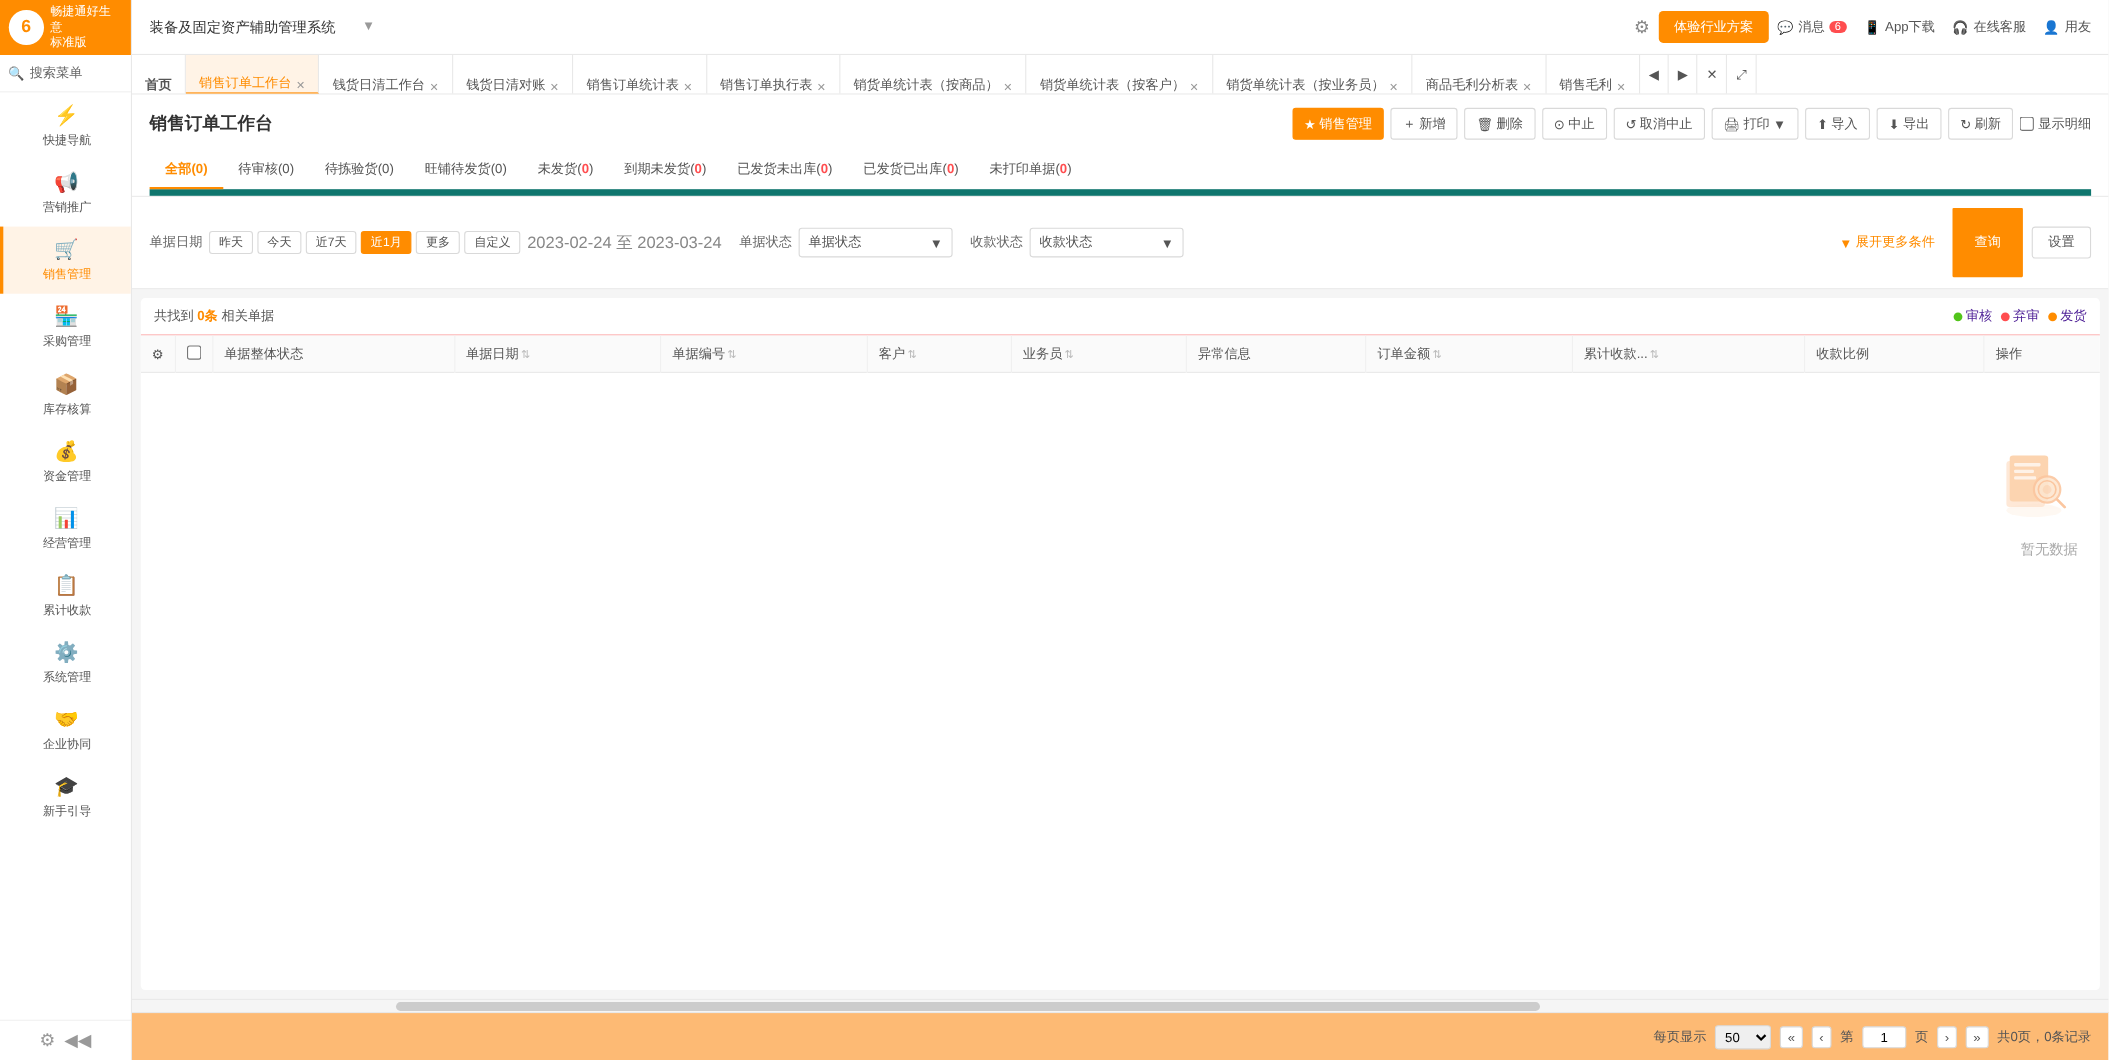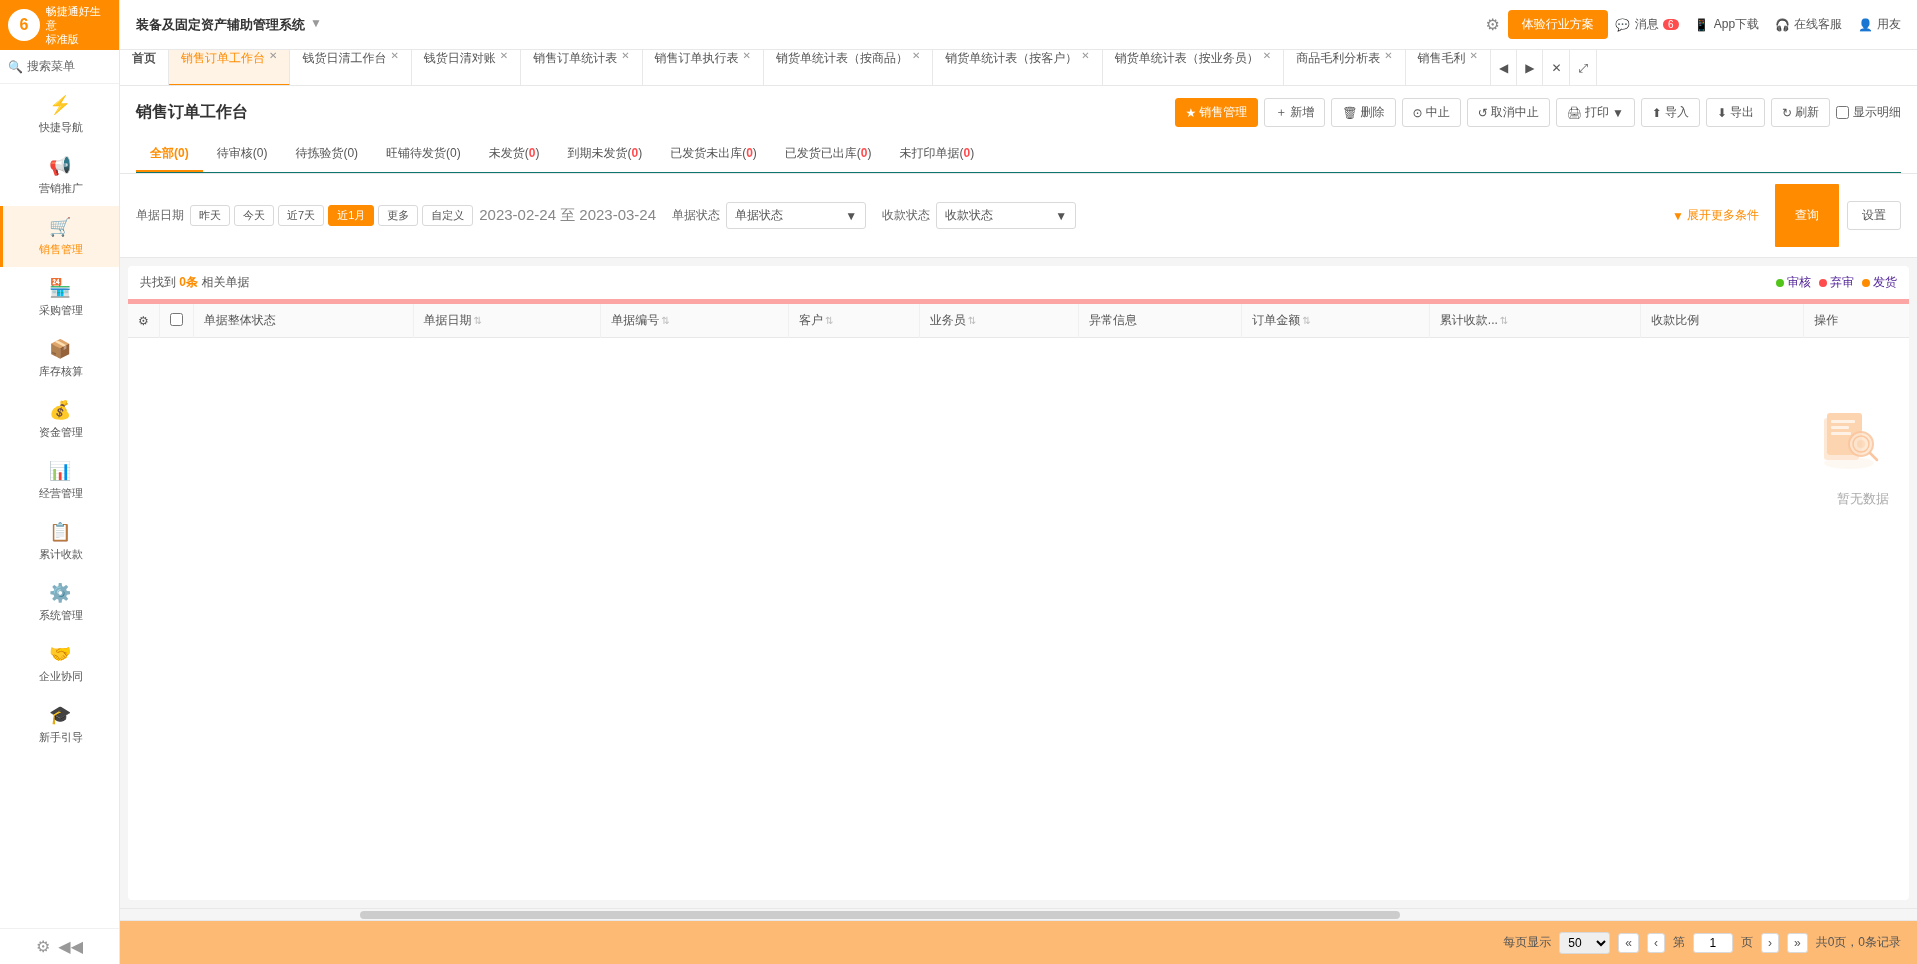--- a/index.html
+++ b/index.html
@@ -16,68 +16,68 @@
     .sidebar-item.active { background: #fff3e6; color: #ff8c00; border-left-color: #ff8c00; }
     .sidebar-item-icon { font-size: 18px; }
     .sidebar-bottom { padding: 8px; display: flex; gap: 8px; border-top: 1px solid #f0f0f0; justify-content: center; align-items: center; }
     .sidebar-bottom-btn { cursor: pointer; color: #999; font-size: 16px; }
 
     
     .main { flex: 1; display: flex; flex-direction: column; overflow: hidden; }
 
     
     .topbar { height: 50px; background: #fff; border-bottom: 1px solid #e8e8e8; display: flex; align-items: center; padding: 0 16px; gap: 8px; }
-    .topbar-title { font-size: 13px; color: #333; flex: 1; display: flex; gap: 5px; font-weight: bold; }
+    .topbar-title { font-size: 13px; color: #333; flex: 1; display: flex; gap: 24px; }
     .topbar-dropdown { color: #999; font-size: 12px; cursor: pointer; }
     .topbar-gear { color: #888; cursor: pointer; font-size: 16px; }
     .topbar-btn { background: #ff8c00; color: #fff; border: none; padding: 6px 14px; border-radius: 4px; cursor: pointer; font-size: 12px; }
     .topbar-right { display: flex; align-items: center; gap: 16px; color: #555; font-size: 12px; }
     .topbar-right-item { display: flex; align-items: center; gap: 4px; cursor: pointer; }
     .badge { background: #ff4d4f; color: #fff; border-radius: 10px; padding: 0 5px; font-size: 10px; min-width: 16px; text-align: center; }
 
     
     .tabbar { height: 36px; background: #fff; border-bottom: 1px solid #e8e8e8; display: flex; align-items: center; overflow: hidden; }
-    .tab { display: flex; align-items: flex-start; padding: 0 12px; height: 36px; cursor: pointer; font-size: 12px; color: #555; border-right: 1px solid #e8e8e8; white-space: nowrap; flex-shrink: 0; gap: 4px; }
+    .tab { display: flex; align-items: flex-end; padding: 0 12px; height: 36px; cursor: pointer; font-size: 12px; color: #555; border-right: 1px solid #e8e8e8; white-space: nowrap; flex-shrink: 0; gap: 4px; }
     .tab.active { background: #fff3e6; color: #ff8c00; border-bottom: 2px solid #ff8c00; }
     .tab-home { font-weight: bold; }
     .tab-close { color: #999; font-size: 10px; cursor: pointer; }
     .tab-nav-btn { padding: 0 8px; height: 36px; display: flex; align-items: center; cursor: pointer; color: #555; border-right: 1px solid #e8e8e8; }
 
     
     .content { flex: 1; overflow: hidden; display: flex; flex-direction: column; background: #f5f5f5; }
     .content-header { background: #fff; padding: 12px 16px 0 16px; border-bottom: 1px solid #e8e8e8; }
     .content-title-row { display: flex; align-items: center; justify-content: space-between; margin-bottom: 10px; }
     .content-title { font-size: 16px; font-weight: bold; color: #333; }
     .content-toolbar { display: flex; align-items: center; gap: 6px; }
     .toolbar-btn { display: flex; align-items: center; gap: 3px; padding: 5px 10px; border: 1px solid #d9d9d9; background: #fff; color: #555; cursor: pointer; border-radius: 3px; font-size: 12px; }
     .toolbar-btn.primary { background: #ff8c00; color: #fff; border-color: #ff8c00; }
     .toolbar-checkbox { display: flex; align-items: center; gap: 4px; font-size: 12px; color: #555; }
 
     
-    .filter-tabs { display: flex; gap: 0; border-bottom: 1px solid #0f766e; margin-top: 4px; }
+    .filter-tabs { display: flex; gap: 0; border-bottom: 6px solid #0f766e; margin-top: 4px; }
     .filter-tab { padding: 8px 14px; cursor: pointer; font-size: 12px; color: #555; border-bottom: 2px solid transparent; white-space: nowrap; }
     .filter-tab.active { color: #ff8c00; border-bottom-color: #ff8c00; font-weight: bold; }
     .filter-tab .badge-red { color: #ff4d4f; font-weight: bold; }
 
     
     .filter-area { background: #fff; padding: 10px 16px; border-bottom: 1px solid #e8e8e8; display: flex; align-items: center; gap: 16px; flex-wrap: wrap; }
     .filter-group { display: flex; align-items: center; gap: 6px; font-size: 12px; color: #555; }
     .filter-label { color: #666; white-space: nowrap; }
     .filter-date-btns { display: flex; gap: 4px; }
     .filter-date-btn { padding: 2px 8px; border: 1px solid #d9d9d9; border-radius: 3px; cursor: pointer; font-size: 11px; color: #555; background: #fff; }
     .filter-date-btn.active { background: #ff8c00; color: #fff; border-color: #ff8c00; }
     .filter-date-range { font-size: 15px; color: #888; }
     .filter-select { border: 1px solid #d9d9d9; border-radius: 3px; padding: 4px 8px; font-size: 12px; color: #555; min-width: 140px; cursor: pointer; background: #fff; display: flex; align-items: center; justify-content: space-between; gap: 4px; }
     .expand-btn { display: flex; align-items: center; gap: 3px; color: #ff8c00; cursor: pointer; font-size: 12px; padding: 4px 8px; }
     .query-btn { background: #ff8c00; color: #fff; border: none; padding: 23px 20px; border-radius: 1px; cursor: pointer; font-size: 12px; }
     .set-btn { background: #fff; color: #555; border: 1px solid #d9d9d9; padding: 5px 14px; border-radius: 3px; cursor: pointer; font-size: 12px; }
 
     
     .table-area { flex: 1; overflow: auto; background: #fff; margin: 8px; border-radius: 4px; }
-    .table-info-row { display: flex; align-items: center; justify-content: space-between; padding: 8px 12px; font-size: 12px; color: #555; border-bottom: 5px solid #fca5a5; gap: 36px; }
+    .table-info-row { display: flex; align-items: center; justify-content: space-between; padding: 8px 12px; font-size: 12px; color: #555; border-bottom: 1px solid #fca5a5; gap: 36px; }
     .table-action-btns { display: flex; gap: 8px; }
     .table-action-btn { display: flex; align-items: center; gap: 3px; cursor: pointer; color: #4c1d95; font-size: 12px; }
     .table-action-btn .dot { width: 8px; height: 8px; border-radius: 50%; display: inline-block; }
     .dot-green { background: #52c41a; }
     .dot-red { background: #ff4d4f; }
     .dot-orange { background: #ff8c00; }
 
     
     table { width: 100%; border-collapse: collapse; font-size: 12px; }
     thead tr { background: #fafafa; border-bottom: 1px solid #e8e8e8; }

